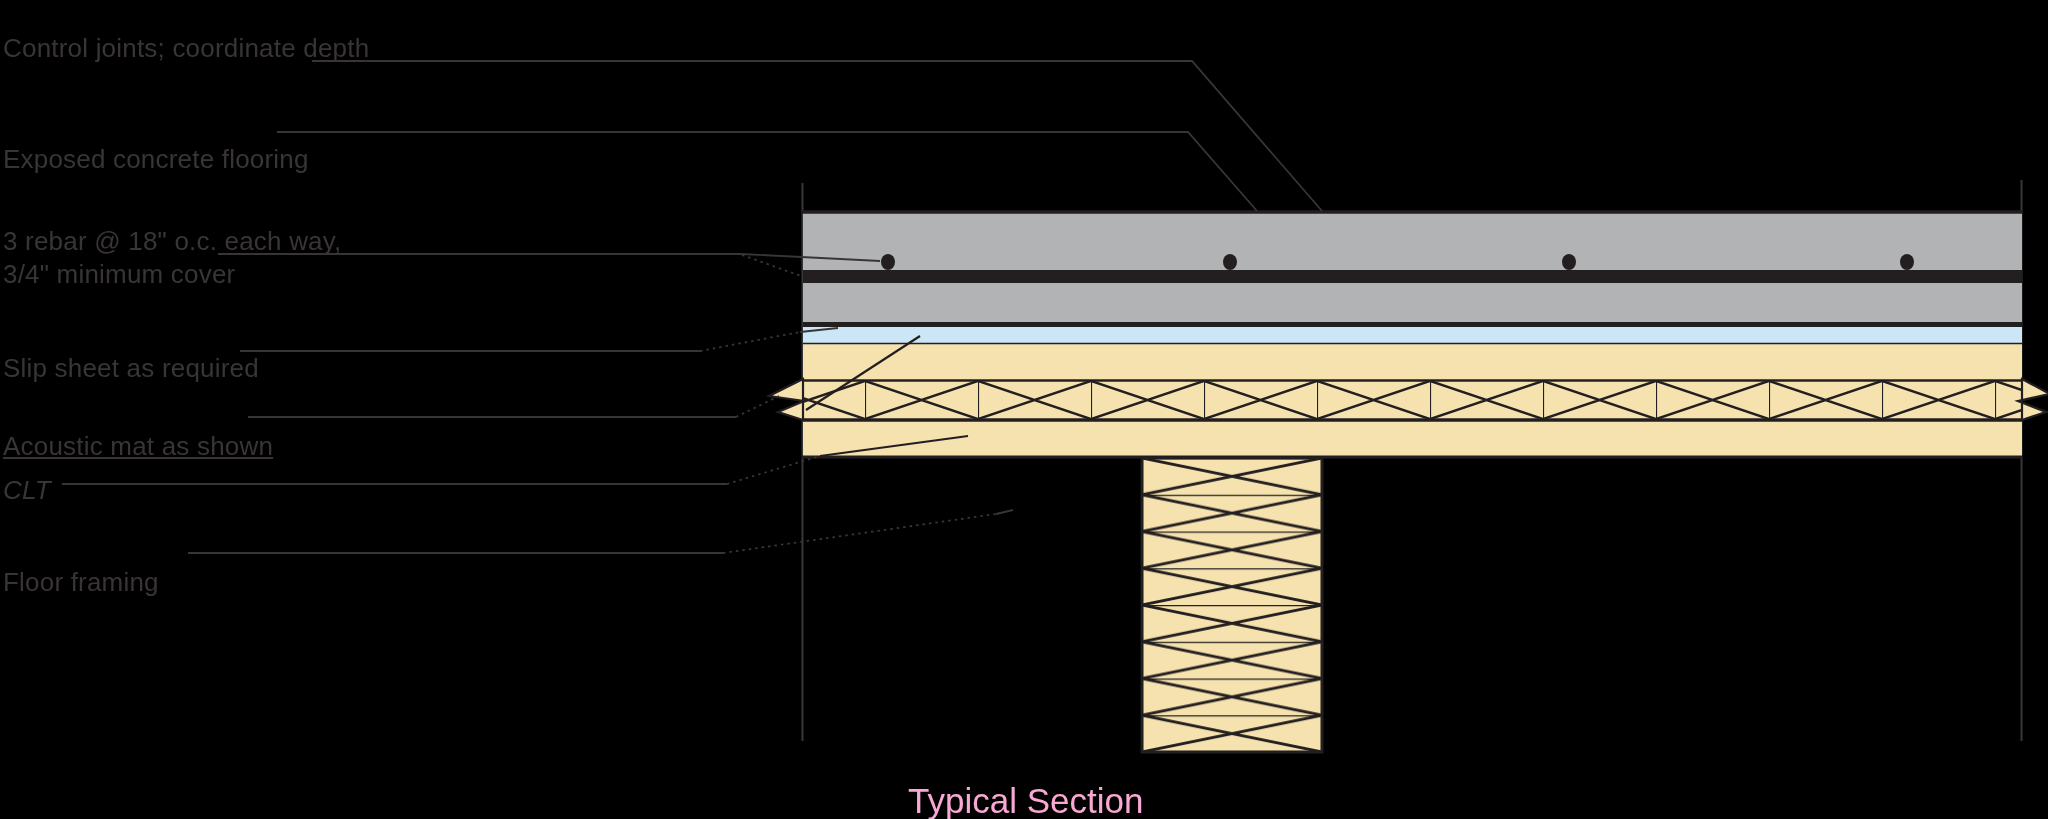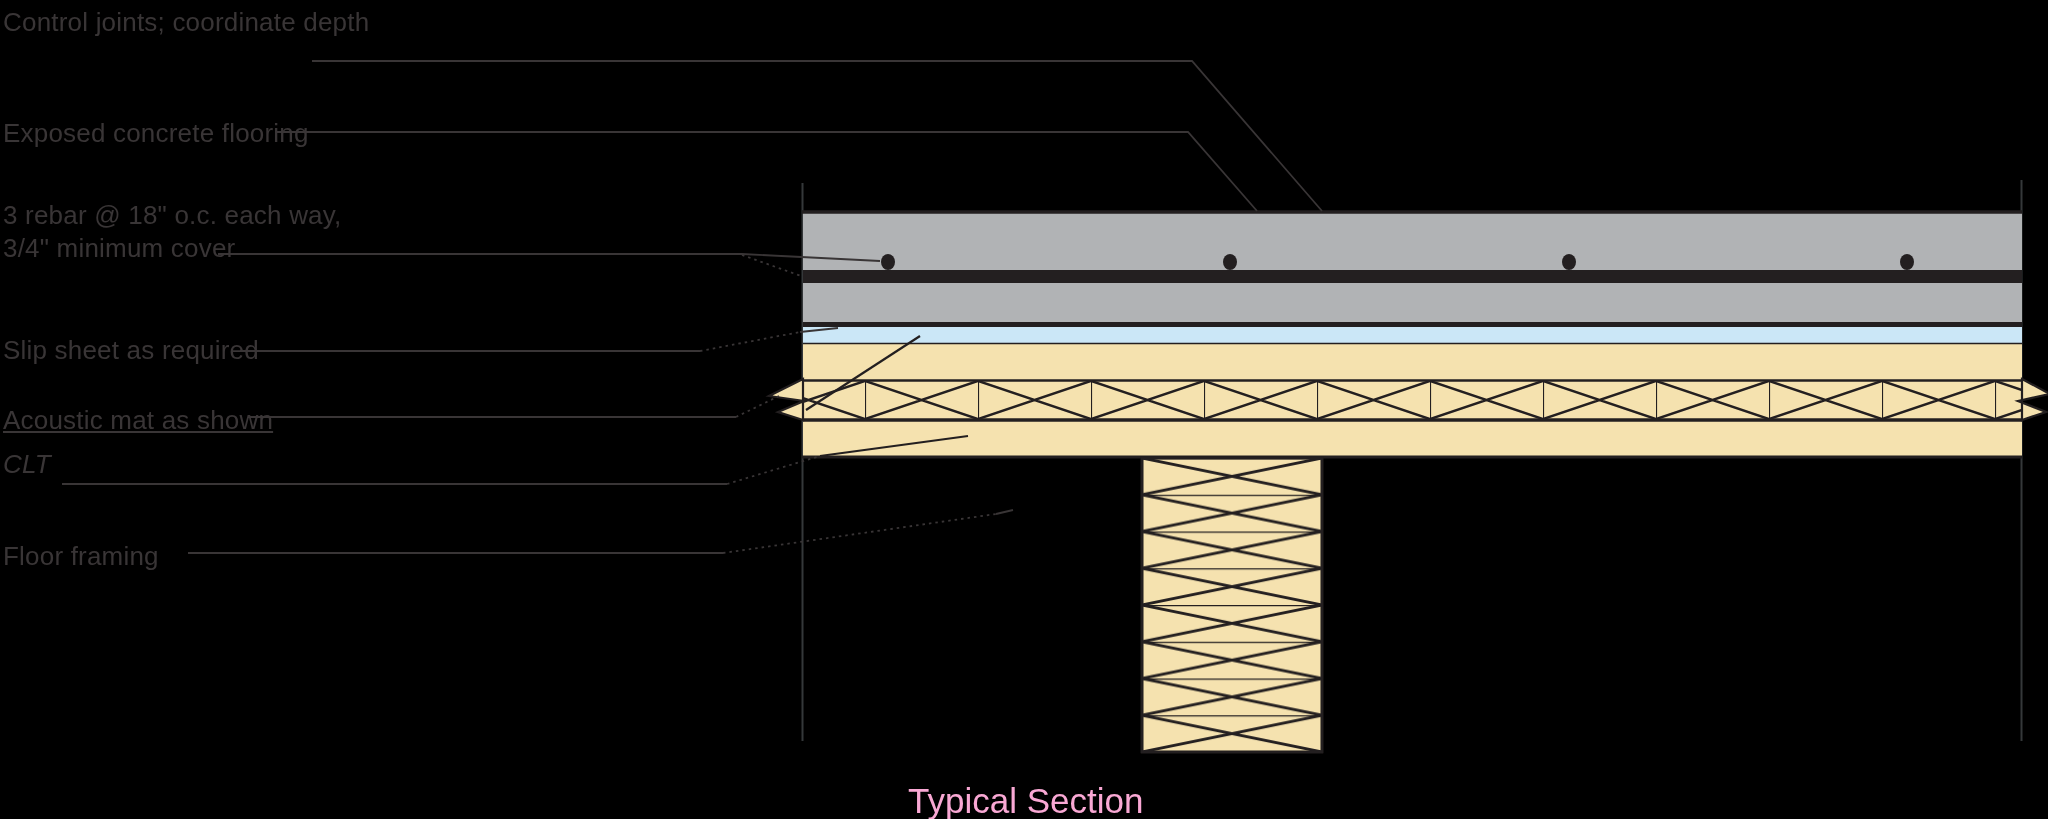--- a/index.html
+++ b/index.html
@@ -11,20 +11,21 @@
     overflow:hidden;
   }
   .label{
     position:absolute;
     left:3px;
     color:#393536;
     font-size:26px;
     line-height:33px;
     white-space:nowrap;
     letter-spacing:0.2px;
+    margin-top:26px;
   }
   .caption{
     position:absolute;
     color:#f9a8d4;
     font-size:35px;
     white-space:nowrap;
   }
   svg{position:absolute;left:0;top:0;}
 </style>
 </head>
@@ -33,21 +34,21 @@
 <div class="canvas">
 
   <div class="label" style="top:6px;">
     <div>Control joints; coordinate depth</div>
   </div>
   <div class="label" style="top:117px;">Exposed concrete flooring</div>
   <div class="label" style="top:199px;">
     <div>3 rebar @ 18" o.c. each way,</div>
     <div>3/4" minimum cover</div>
   </div>
-  <div class="label" style="top:334px;">Slip sheet as required</div>
+  <div class="label" style="top:326px;">Slip sheet as required</div>
   <div class="label" style="top:404px;text-decoration:underline;">Acoustic mat as shown</div>
   <div class="label" style="top:448px;font-style:italic;">CLT</div>
   <div class="label" style="top:540px;">Floor framing</div>
 
   <div class="caption" style="left:908px;top:781px;">Typical Section</div>
 
   <svg width="2048" height="819" viewBox="0 0 2048 819">
     <defs>
 
       <pattern id="matX" patternUnits="userSpaceOnUse" x="752" y="381" width="113" height="38">

